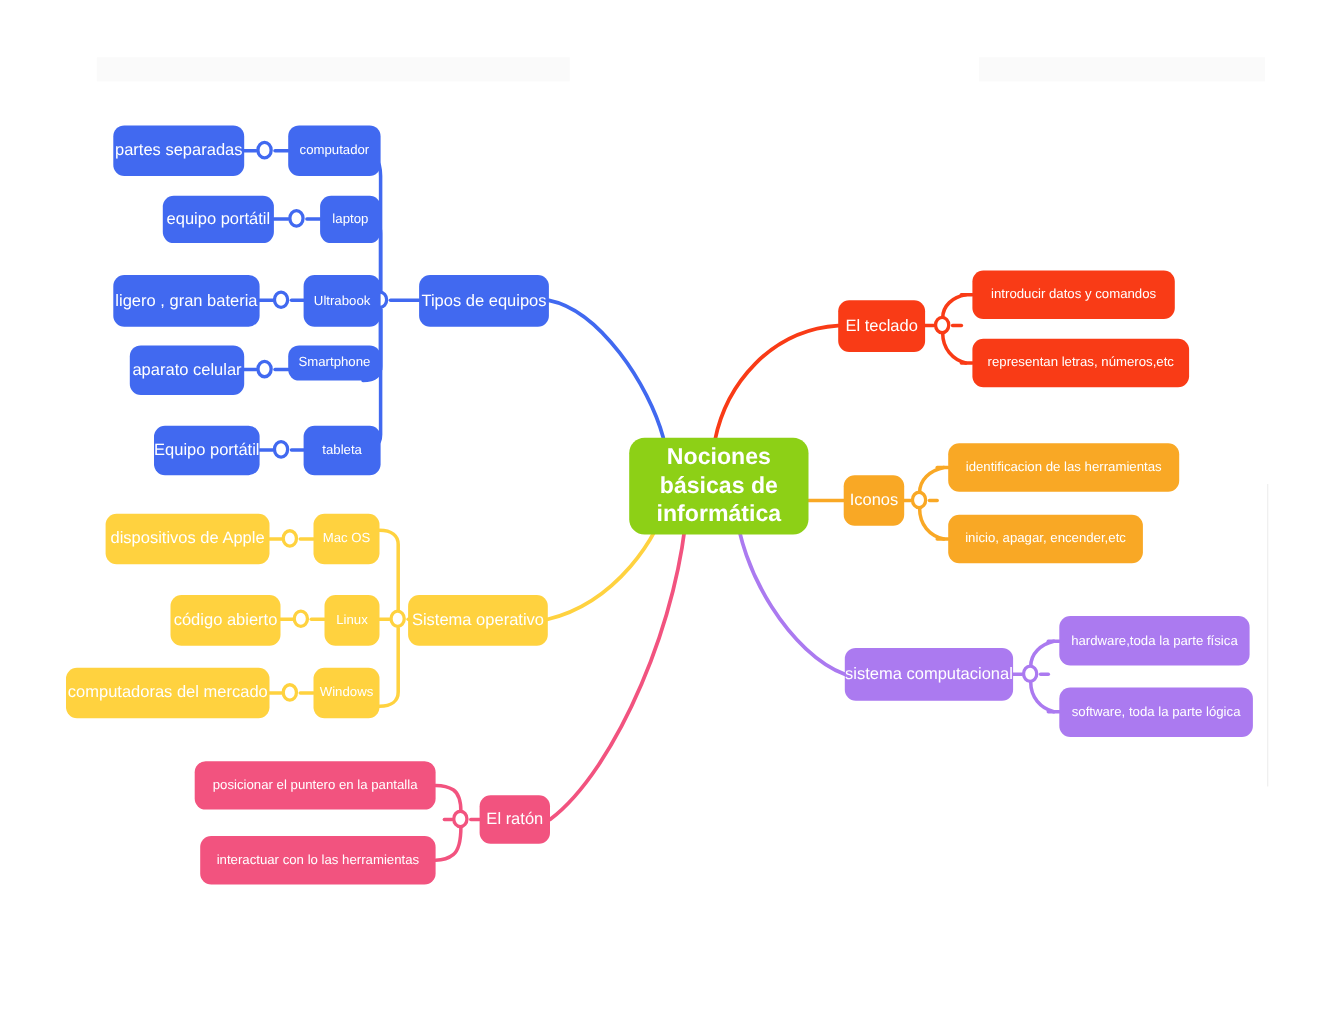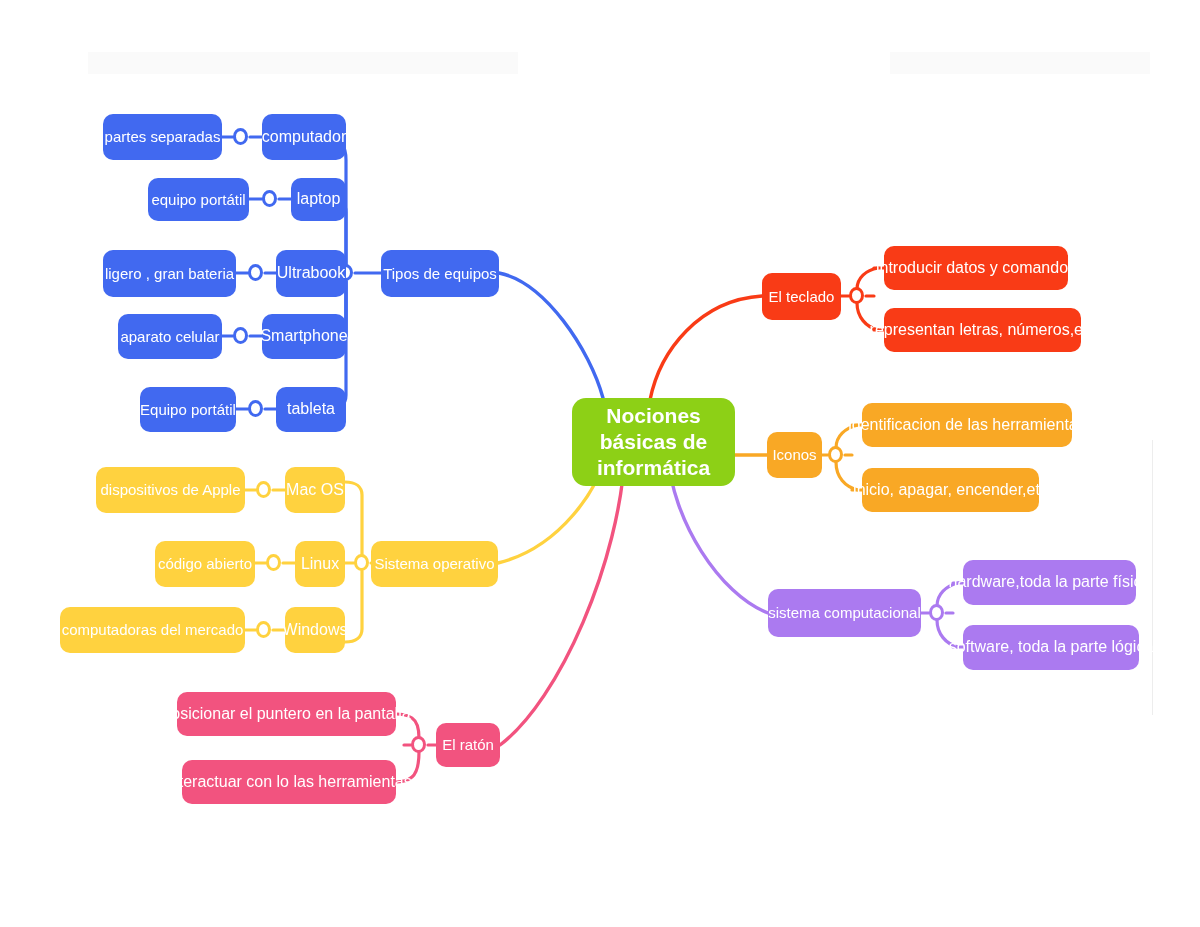--- a/index.html
+++ b/index.html
@@ -48,21 +48,21 @@
   }
   .n-blue{background:#4169f0;}
   .n-yellow{background:#ffd23f;}
   .n-pink{background:#f2537f;}
   .n-red{background:#f93b16;}
   .n-orange{background:#f9a825;}
   .n-purple{background:#a濁;}
   .n-purple{background:#ab7af0;}
   .n-green{background:#8dd016;border-radius:14px;}
   .lvl1{font-size:15px;}
-  .lvl2{font-size:16px;}
+  .lvl2{font-size:12px;}
   .lvl3{font-size:15px;}
   .root{
     font-size:21px;
     font-weight:bold;
     line-height:1.25;
     white-space:normal;
   }
   .hub{
     position:absolute;
     width:15px;height:17px;
@@ -182,21 +182,21 @@
 
   <div class="node n-blue lvl2" style="left:262px;top:114px;width:84px;height:46px;">computador</div>
   <div class="node n-blue lvl3" style="left:103px;top:114px;width:119px;height:46px;">partes separadas</div>
 
   <div class="node n-blue lvl2" style="left:291px;top:178px;width:55px;height:43px;">laptop</div>
   <div class="node n-blue lvl3" style="left:148px;top:178px;width:101px;height:43px;">equipo portátil</div>
 
   <div class="node n-blue lvl2" style="left:276px;top:250px;width:70px;height:47px;">Ultrabook</div>
   <div class="node n-blue lvl3" style="left:103px;top:250px;width:133px;height:47px;">ligero , gran bateria</div>
 
-  <div class="node n-blue lvl2" style="left:262px;top:314px;width:84px;height:45px;">Smartphone</div>
+  <div class="node n-blue lvl2" style="left:262px;top:314px;width:84px;height:32px;">Smartphone</div>
   <div class="node n-blue lvl3" style="left:118px;top:314px;width:104px;height:45px;">aparato celular</div>
 
   <div class="node n-blue lvl2" style="left:276px;top:387px;width:70px;height:45px;">tableta</div>
   <div class="node n-blue lvl3" style="left:140px;top:387px;width:96px;height:45px;">Equipo portátil</div>
 
   <div class="node n-yellow lvl1" style="left:371px;top:541px;width:127px;height:46px;">Sistema operativo</div>
 
   <div class="node n-yellow lvl2" style="left:285px;top:467px;width:60px;height:46px;">Mac OS</div>
   <div class="node n-yellow lvl3" style="left:96px;top:467px;width:149px;height:46px;">dispositivos de Apple</div>
 

